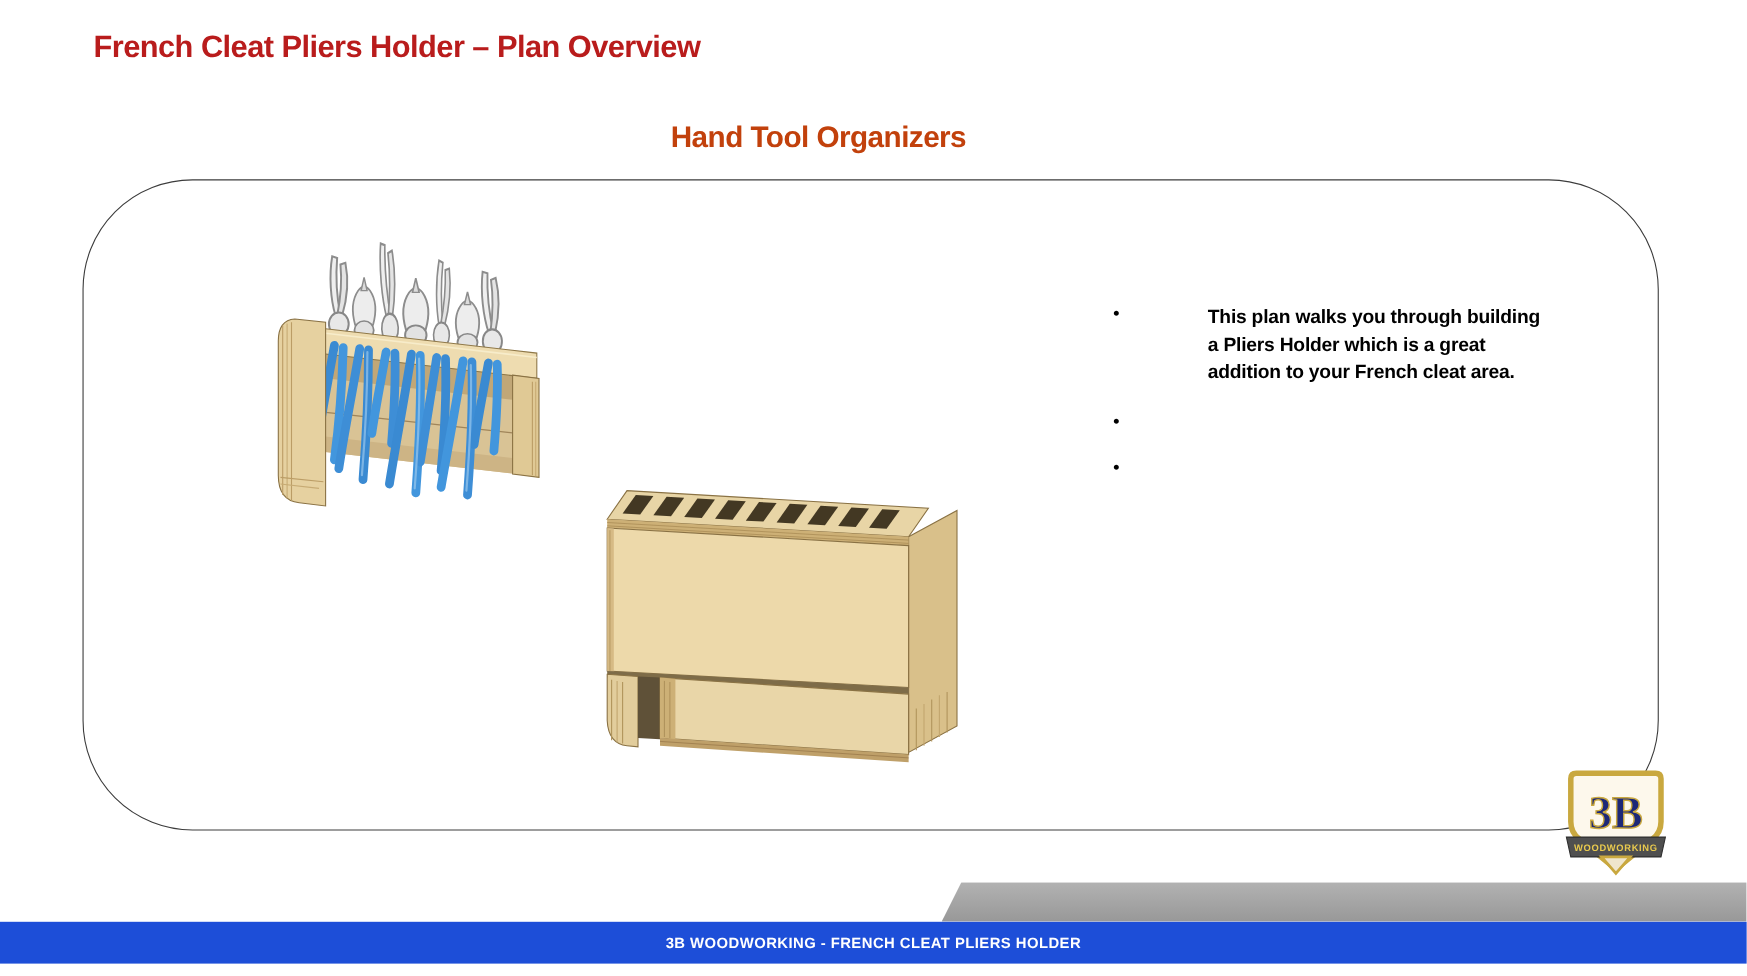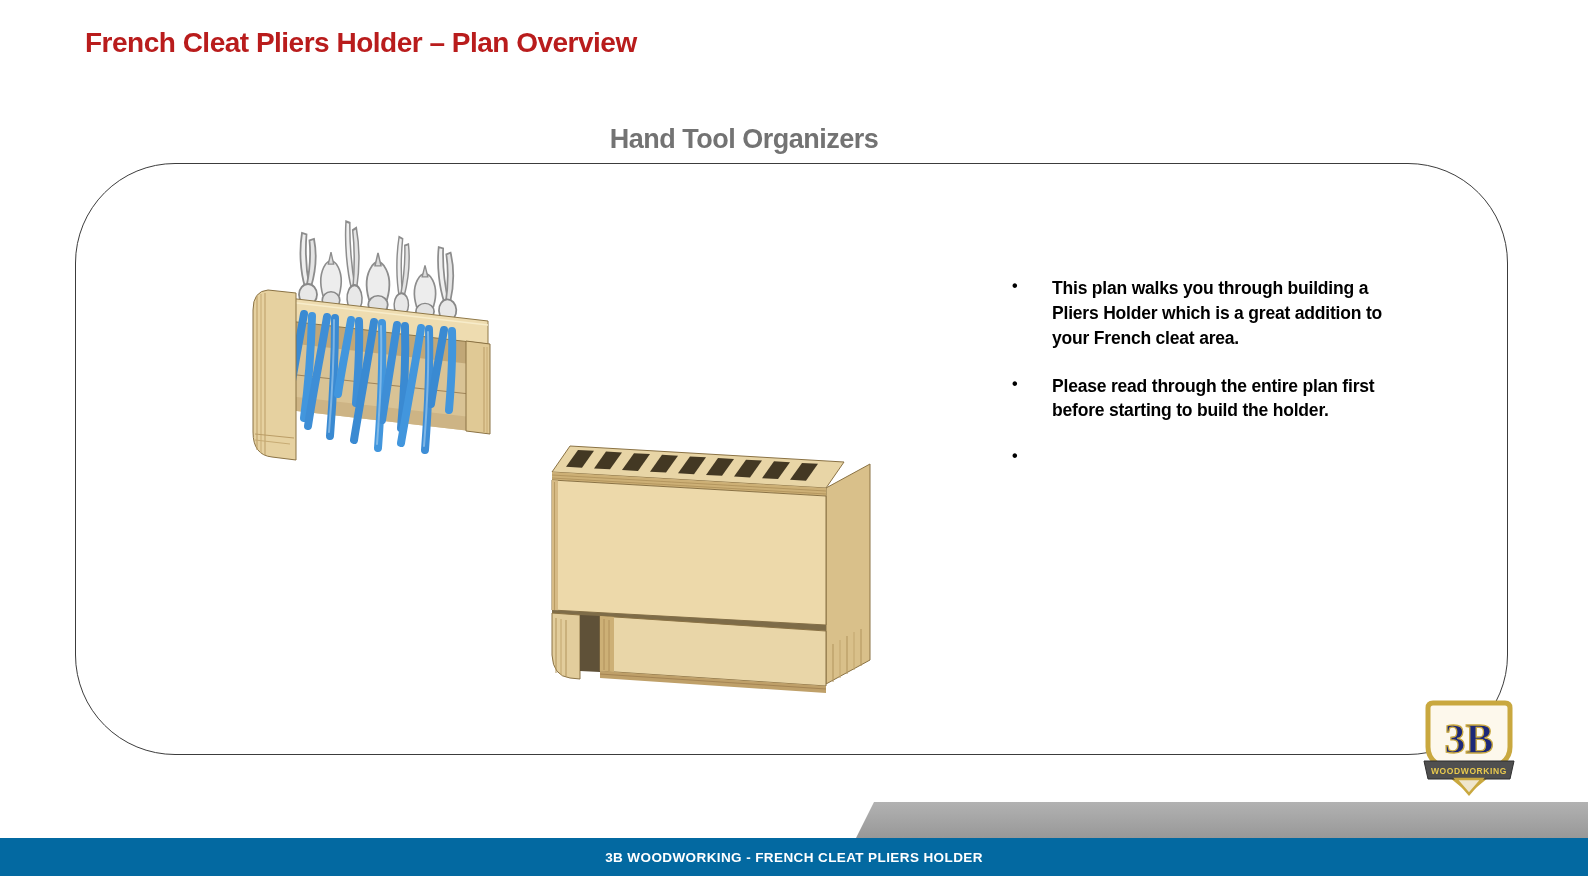--- a/index.html
+++ b/index.html
@@ -7,48 +7,48 @@
   body {
     position:relative; background:#ffffff; overflow:hidden;
     font-family:"Liberation Sans", sans-serif;
   }
   .page-title {
     position:absolute; left:85px; top:27px;
     font-size:28px; font-weight:700; letter-spacing:-0.5px;
     color:#b91c1c;
   }
   .section-heading {
-    position:absolute; left:0; top:124px; width:1488px; text-align:center;
-    font-size:27px; font-weight:700; letter-spacing:-0.5px; color:#737373;
+    position:absolute; left:0; top:110px; width:1488px; text-align:center;
+    font-size:27px; font-weight:700; letter-spacing:-0.5px; color:#c2410c;
   }
   .content-box {
     position:absolute; left:75px; top:163px; width:1433px; height:592px;
     border:1px solid #3c3c3c; border-radius:100px; background:#fff;
   }
   .render1 { position:absolute; left:238px; top:198px; width:272px; height:272px; }
   .render2 { position:absolute; left:540px; top:432px; width:348px; height:276px; }
   .bullets { position:absolute; left:1012px; top:276px; width:400px; }
   .bullet  { display:flex; margin-bottom:23px; }
   .bullet-marker {
     flex:0 0 40px; width:40px; font-size:16px; font-weight:700; color:#000;
     padding-top:1px;
   }
   .bullet-text {
     width:342px; font-size:17.5px; font-weight:700; line-height:1.42;
-    letter-spacing:-0.2px; color:#000;
+    letter-spacing:-0.2px; color:#000;margin-left:46px;
   }
   .brand-logo { position:absolute; left:1422px; top:699px; width:94px; height:100px; z-index:5; }
   .gray-strip {
     position:absolute; left:856px; top:802px; width:732px; height:36px;
     background:linear-gradient(#b2b2b2,#989898);
     clip-path:polygon(18px 0, 100% 0, 100% 100%, 0 100%);
   }
   .footer-bar {
     position:absolute; left:0; top:838px; width:1588px; height:38px;
-    background:#0369a1; color:#ffffff;
+    background:#1d4ed8; color:#ffffff;
     display:flex; align-items:center; justify-content:center;
     font-size:13.5px; font-weight:700; letter-spacing:0.4px;
   }
 </style>
 </head>
 <body>
 
 <div class="page-title">French Cleat Pliers Holder – Plan Overview</div>
 
 <div class="section-heading">Hand Tool Organizers</div>
@@ -177,21 +177,20 @@
   </g>
 </svg>
 
 <div class="bullets">
   <div class="bullet">
     <span class="bullet-marker">•</span>
     <span class="bullet-text">This plan walks you through building a Pliers Holder which is a great addition to your French cleat area.</span>
   </div>
   <div class="bullet">
     <span class="bullet-marker">•</span>
-    <span class="bullet-text">Please read through the entire plan first before starting to build the holder.</span>
   </div>
   <div class="bullet">
     <span class="bullet-marker">•</span>
   </div>
 </div>
 
 <svg class="brand-logo" viewBox="0 0 92 100" aria-hidden="true">
   <g>
     <path d="M10,4 L82,4 Q87,4 87,9 L87,48 Q87,58 79,64 L50,88 Q46,91 42,88 L13,64 Q5,58 5,48 L5,9 Q5,4 10,4 Z" fill="#fdf8ec" stroke="#c9a83f" stroke-width="5"></path>
     <text x="46" y="54" text-anchor="middle" font-size="42" font-weight="bold" font-family="Liberation Serif, serif" fill="#1d2878" stroke="#c9a83f" stroke-width="1.3">3B</text>

